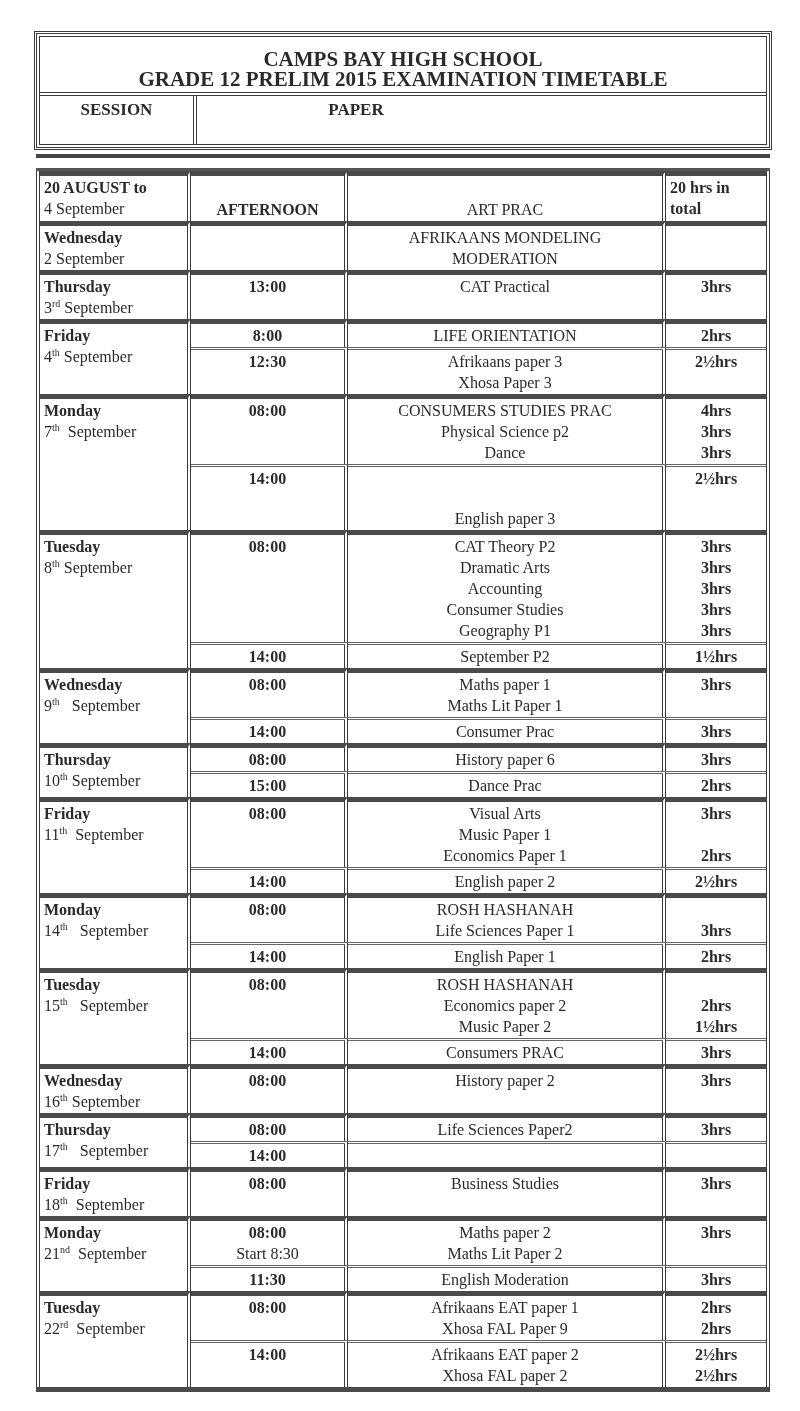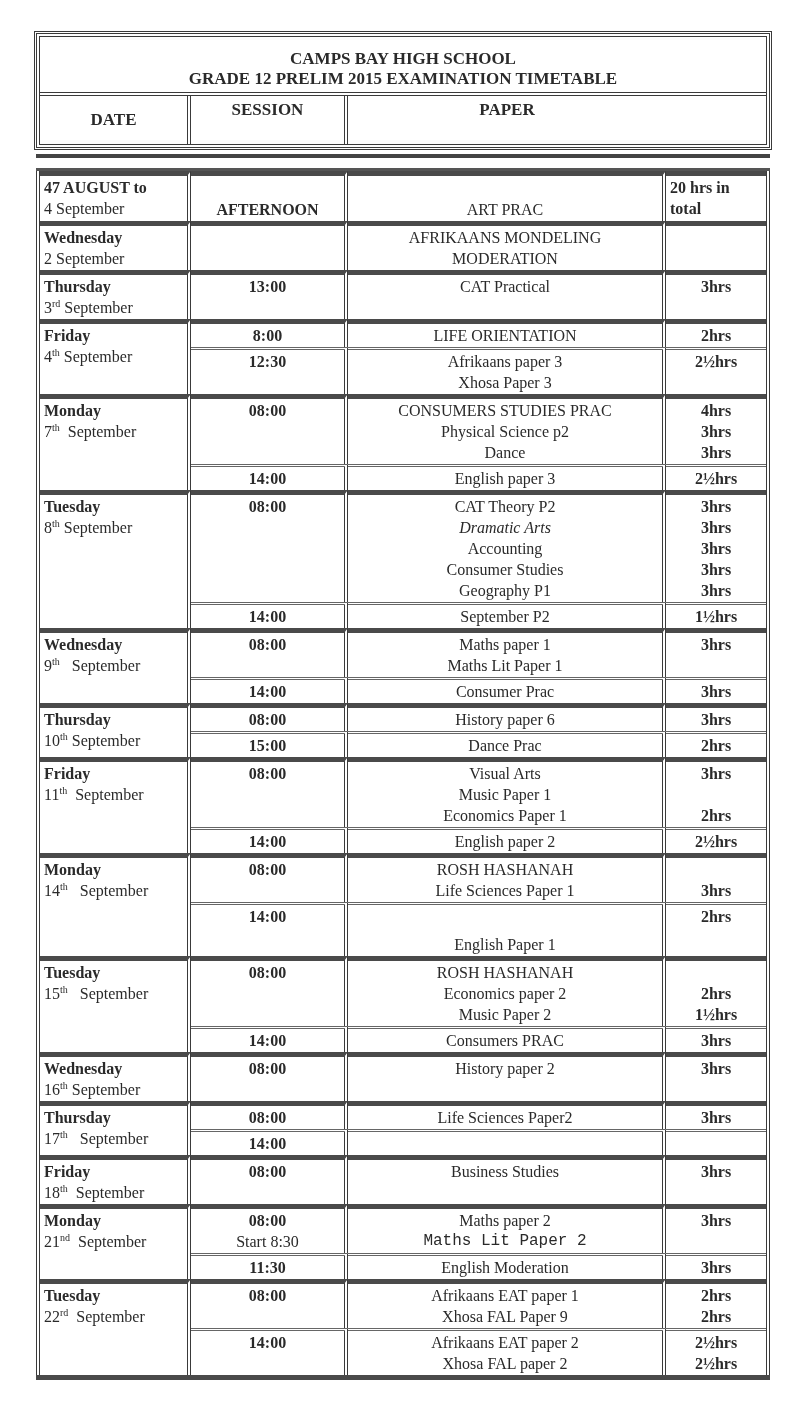--- a/index.html
+++ b/index.html
@@ -6,21 +6,21 @@
   body {
     width: 800px; height: 1411px; position: relative; overflow: hidden;
     font-family: "Liberation Serif", serif; color: #2a2a2a;
   }
   .page { position: absolute; left: 36px; top: 33px; width: 734px; }
   .header-box {
     border: 4px double #3a3a3a; outline: 1px solid #3a3a3a; outline-offset: 1px;
     padding: 0; box-sizing: border-box;
   }
   .title-block {
-    text-align: center; font-weight: bold; font-size: 17px; line-height: 20px;
+    text-align: center; font-weight: bold; font-size: 21px; line-height: 20px;
     padding: 12px 0 3px 0; border-bottom: 4px double #3a3a3a;
   }
   .col-head { display: flex; height: 48px; }
   .col-head > div {
     font-weight: bold; font-size: 17px; text-align: center;
     border-right: 4px double #3a3a3a; box-sizing: border-box;
   }
   .col-head > div:last-child { border-right: none; }
   .c-date { width: 151px; }
   .c-sess { width: 157px; }
@@ -60,39 +60,38 @@
 </head>
 <body>
 
 <div class="page">
   <div class="header-box">
     <div class="title-block">
       <div>CAMPS BAY HIGH SCHOOL</div>
       <div>GRADE 12 PRELIM 2015 EXAMINATION TIMETABLE</div>
     </div>
     <div class="col-head">
-      <div class="c-date h-date">DATE</div>
       <div class="c-sess h-sess">SESSION</div>
       <div class="c-paper h-paper">PAPER</div>
     </div>
   </div>
   <div class="sep-band"></div>
   <div class="sep-band2"></div>
 
   <table class="tt" id="tt">
     <colgroup>
       <col style="width:151px">
         <col style="width:157px">
         <col style="width:318px">
         <col>
     </colgroup>
     <tbody id="tt-body">
         <tr class="day-start">
           <td class="d left" rowspan="1">
-            <span class="line wd">47 AUGUST to</span>
+            <span class="line wd">20 AUGUST to</span>
             <span class="line"><span></span><sup></sup><span style="white-space: pre;">4 September</span></span>
           </td>
           <td class="s" style="padding-top: 23px;">
             <span class="line">AFTERNOON</span>
           </td>
           <td class="p" style="padding-top: 23px;">
             <span class="line" style="min-height: 21px;">ART PRAC</span>
           </td>
           <td class="t left">
             <span class="line" style="min-height: 21px;">20 hrs in total</span>
@@ -174,37 +173,37 @@
             <span class="line" style="min-height: 21px;">4hrs</span>
             <span class="line" style="min-height: 21px;">3hrs</span>
             <span class="line" style="min-height: 21px;">3hrs</span>
           </td>
         </tr>
         <tr class="sub">
           <td class="s">
             <span class="line">14:00</span>
           </td>
           <td class="p">
-            <span class="line" style="min-height: 21px;">English paper 3</span>
+            <span class="line" style="min-height: 21px; margin-top: 40px;">English paper 3</span>
           </td>
           <td class="t">
             <span class="line" style="min-height: 21px;">2½hrs</span>
           </td>
         </tr>
         <tr class="day-start">
           <td class="d" rowspan="2">
             <span class="line wd">Tuesday</span>
             <span class="line"><span>8</span><sup>th</sup><span style="white-space: pre;"> September</span></span>
           </td>
           <td class="s">
             <span class="line">08:00</span>
           </td>
           <td class="p">
             <span class="line" style="min-height: 21px; text-align: center;">CAT Theory  P2</span>
-            <span class="line" style="min-height: 21px; font-style: italic;">Dramatic Arts</span>
+            <span class="line" style="min-height: 21px;">Dramatic Arts</span>
             <span class="line" style="min-height: 21px;">Accounting</span>
             <span class="line" style="min-height: 21px;">Consumer Studies</span>
             <span class="line" style="min-height: 21px;">Geography P1</span>
           </td>
           <td class="t">
             <span class="line" style="min-height: 21px;">3hrs</span>
             <span class="line" style="min-height: 21px;">3hrs</span>
             <span class="line" style="min-height: 21px;">3hrs</span>
             <span class="line" style="min-height: 21px;">3hrs</span>
             <span class="line" style="min-height: 21px;">3hrs</span>
@@ -320,21 +319,21 @@
           <td class="t">
             <span class="line" style="min-height: 21px;"></span>
             <span class="line" style="min-height: 21px;">3hrs</span>
           </td>
         </tr>
         <tr class="sub">
           <td class="s">
             <span class="line">14:00</span>
           </td>
           <td class="p">
-            <span class="line" style="min-height: 21px; margin-top: 28px;">English Paper 1</span>
+            <span class="line" style="min-height: 21px;">English Paper 1</span>
           </td>
           <td class="t">
             <span class="line" style="min-height: 21px;">2hrs</span>
           </td>
         </tr>
         <tr class="day-start">
           <td class="d" rowspan="2">
             <span class="line wd">Tuesday</span>
             <span class="line"><span>15</span><sup>th</sup><span style="white-space: pre;">   September</span></span>
           </td>
@@ -423,21 +422,21 @@
           <td class="d" rowspan="2">
             <span class="line wd">Monday</span>
             <span class="line"><span>21</span><sup>nd</sup><span style="white-space: pre;">  September</span></span>
           </td>
           <td class="s">
             <span class="line">08:00</span>
             <span class="line norm" style="text-align: center;">Start 8:30</span>
           </td>
           <td class="p">
             <span class="line" style="min-height: 21px;">Maths paper 2</span>
-            <span class="line" style="min-height: 21px; font-family: Liberation Mono, monospace;">Maths Lit Paper 2</span>
+            <span class="line" style="min-height: 21px;">Maths Lit Paper 2</span>
           </td>
           <td class="t">
             <span class="line" style="min-height: 21px;">3hrs</span>
             <span class="line" style="min-height: 21px;"></span>
           </td>
         </tr>
         <tr class="sub">
           <td class="s">
             <span class="line">11:30</span>
           </td>

